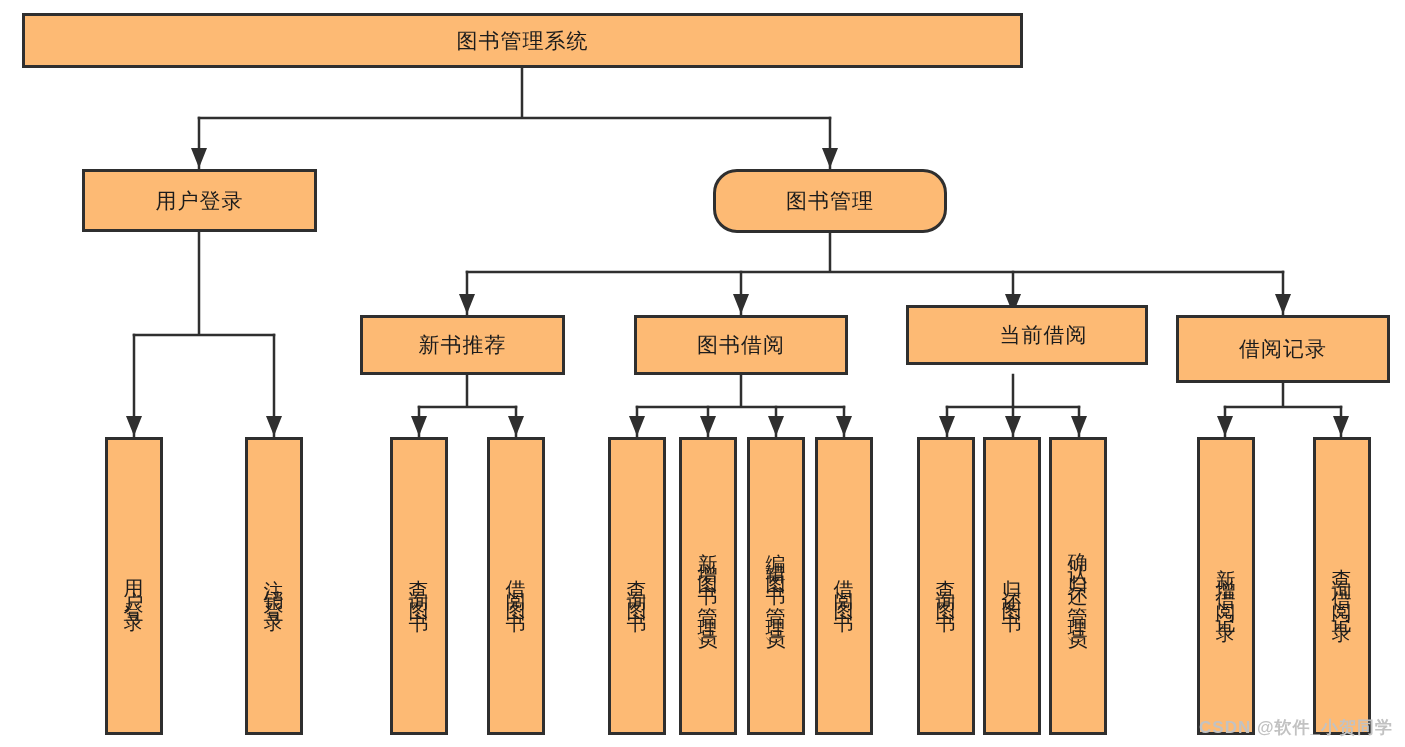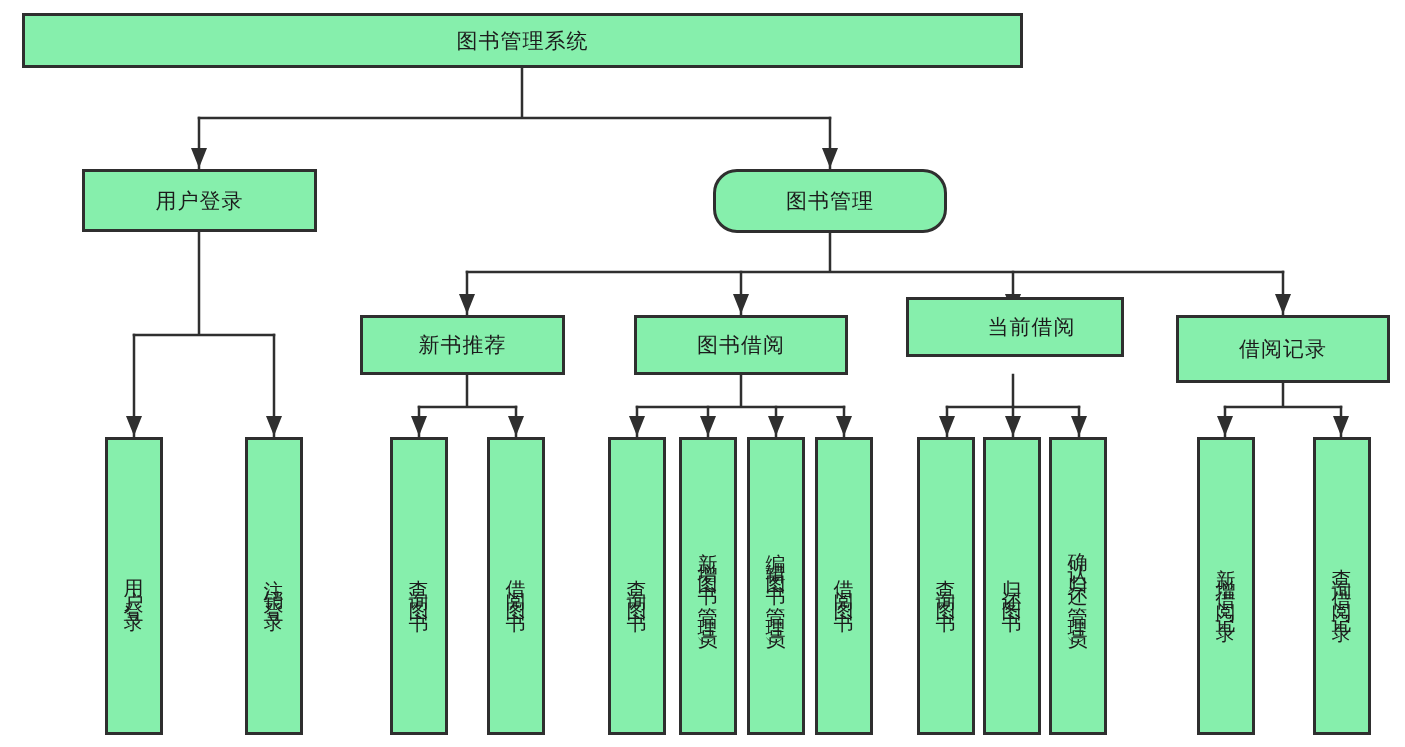--- a/index.html
+++ b/index.html
@@ -2,21 +2,21 @@
 <html><head>
 <meta charset="utf-8">
 <style>
   html,body{margin:0;padding:0;background:#ffffff;}
   #stage{
     position:relative;width:1405px;height:747px;background:#ffffff;overflow:hidden;
     font-family:"Liberation Sans","DejaVu Sans",sans-serif;color:#1c1c1c;
   }
   #wires{position:absolute;left:0;top:0;width:1405px;height:747px;}
   .box{
-    position:absolute;box-sizing:border-box;border:3px solid #2f2f2f;background:#86efac;
+    position:absolute;box-sizing:border-box;border:3px solid #2f2f2f;background:#fdba74;
     display:flex;align-items:center;justify-content:center;
   }
   .hlabel{font-size:21px;letter-spacing:1px;white-space:nowrap;}
   .vlabel{
     writing-mode:vertical-rl;text-orientation:mixed;
     font-size:20px;letter-spacing:11px;line-height:1;white-space:nowrap;
   }
   .leaf{width:58px;top:437px;height:298px;}
   .watermark{
     position:absolute;top:716px;right:12px;z-index:5;
@@ -75,21 +75,21 @@
   <div class="box" style="left:713px;top:169px;width:234px;height:64px;border-radius:24px;">
     <span class="hlabel">图书管理</span>
   </div>
 
   <div class="box" style="left:360px;top:315px;width:205px;height:60px;">
     <span class="hlabel">新书推荐</span>
   </div>
   <div class="box" style="left:634px;top:315px;width:214px;height:60px;text-align:center;">
     <span class="hlabel">图书借阅</span>
   </div>
-  <div class="box" style="left:906px;top:297px;width:218px;height:60px;padding-left:33px;">
+  <div class="box" style="left:906px;top:305px;width:242px;height:60px;padding-left:33px;">
     <span class="hlabel">当前借阅</span>
   </div>
   <div class="box" style="left:1176px;top:315px;width:214px;height:68px;text-align:center;">
     <span class="hlabel">借阅记录</span>
   </div>
 
   <div class="box leaf" style="left:105px;">
     <span class="vlabel">用户登录</span>
   </div>
   <div class="box leaf" style="left:245px;">
@@ -126,14 +126,15 @@
     <span class="vlabel">确认归还（管理员）</span>
   </div>
 
   <div class="box leaf" style="left:1197px;">
     <span class="vlabel">新增借阅记录</span>
   </div>
   <div class="box leaf" style="left:1313px;">
     <span class="vlabel">查询借阅记录</span>
   </div>
 
+  <div class="watermark">CSDN @软件_小贺同学</div>
 
 </div>
 
 </body></html>

